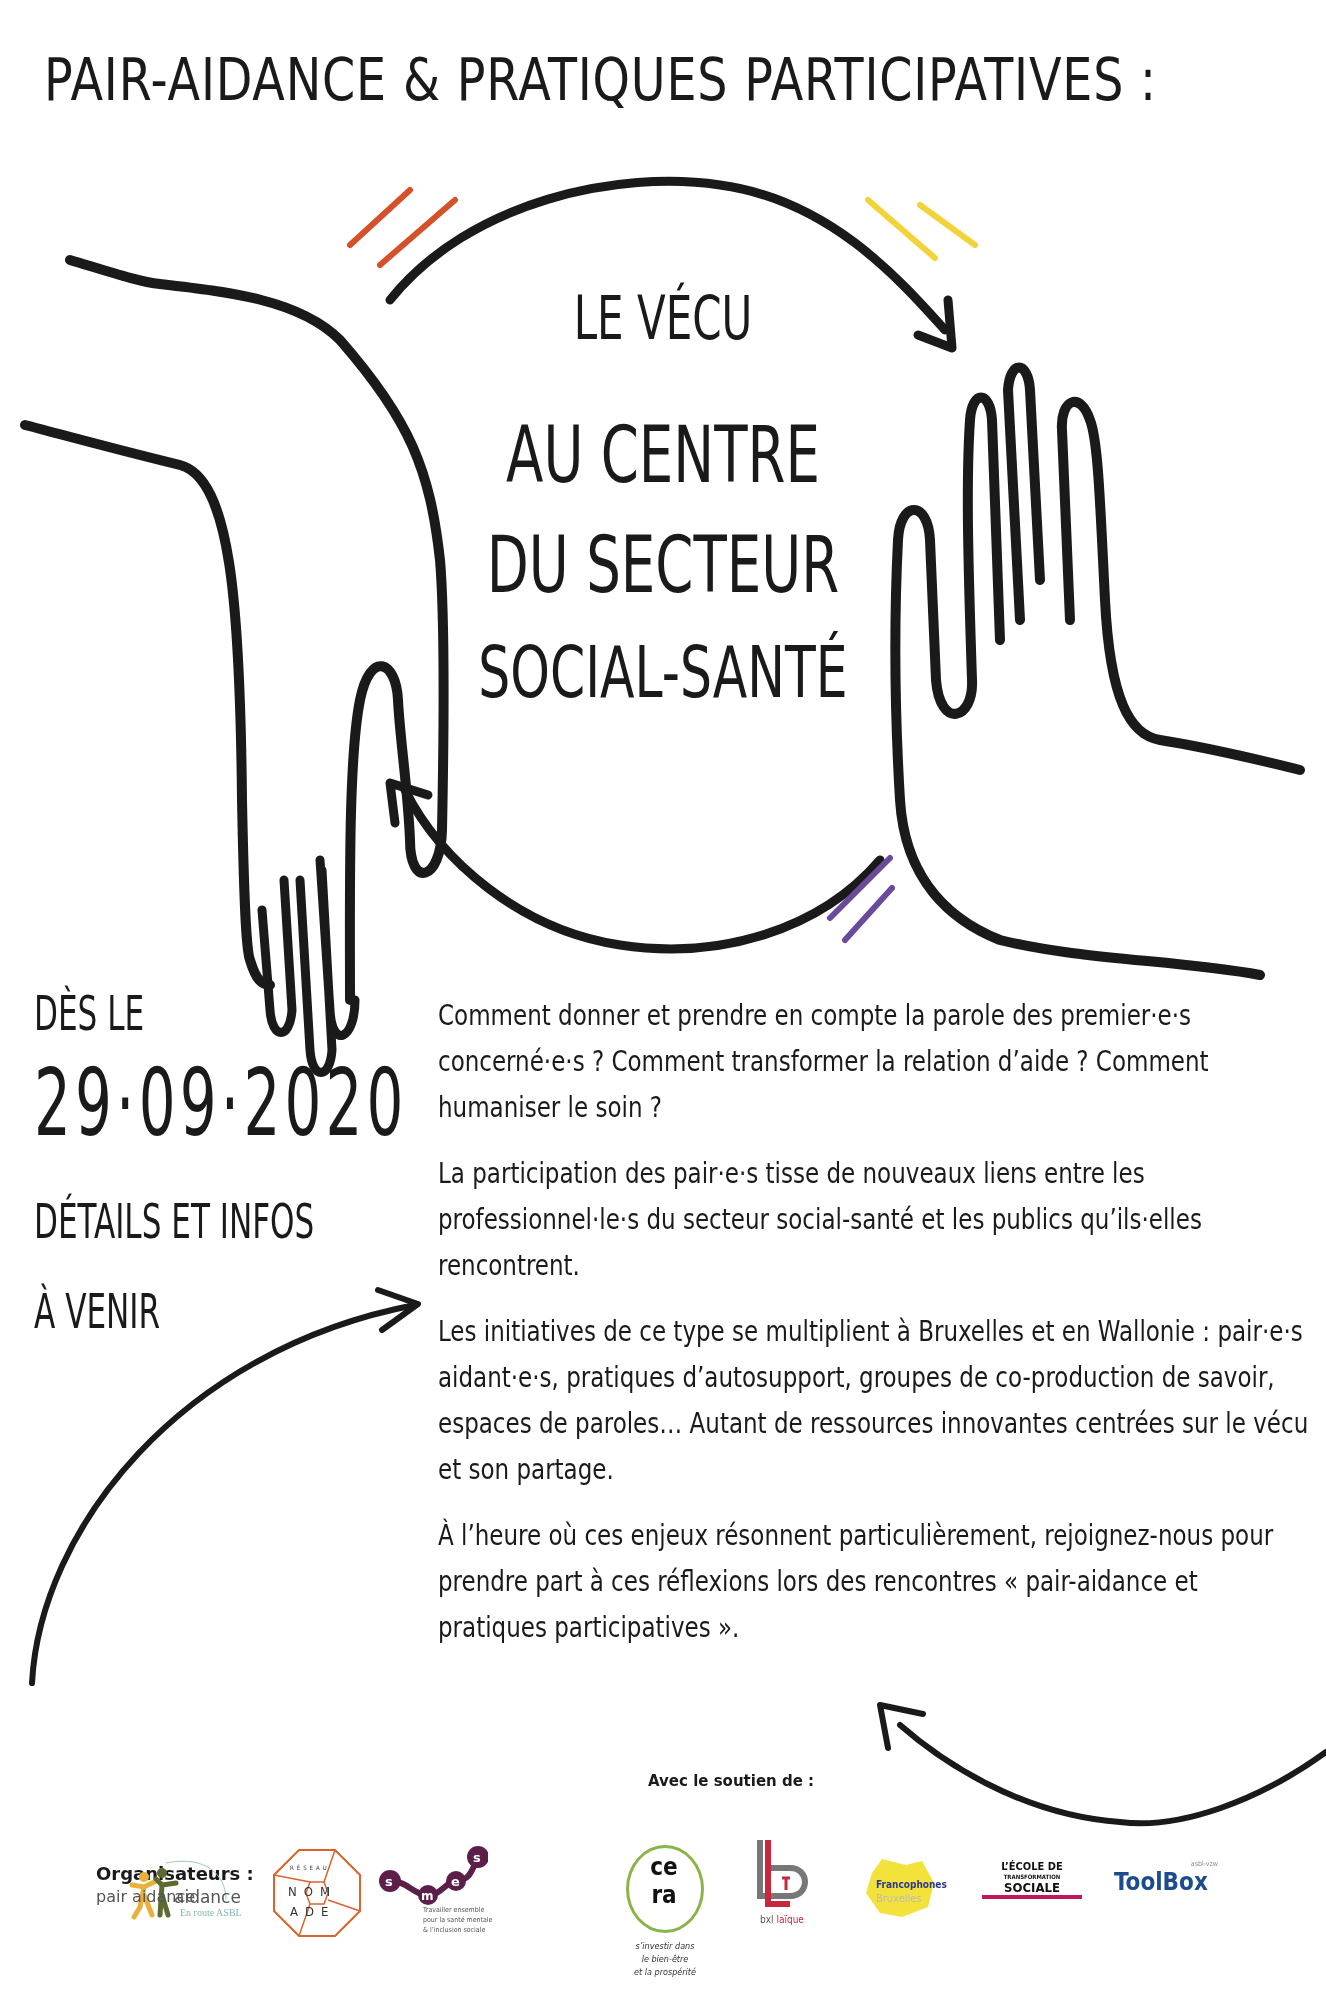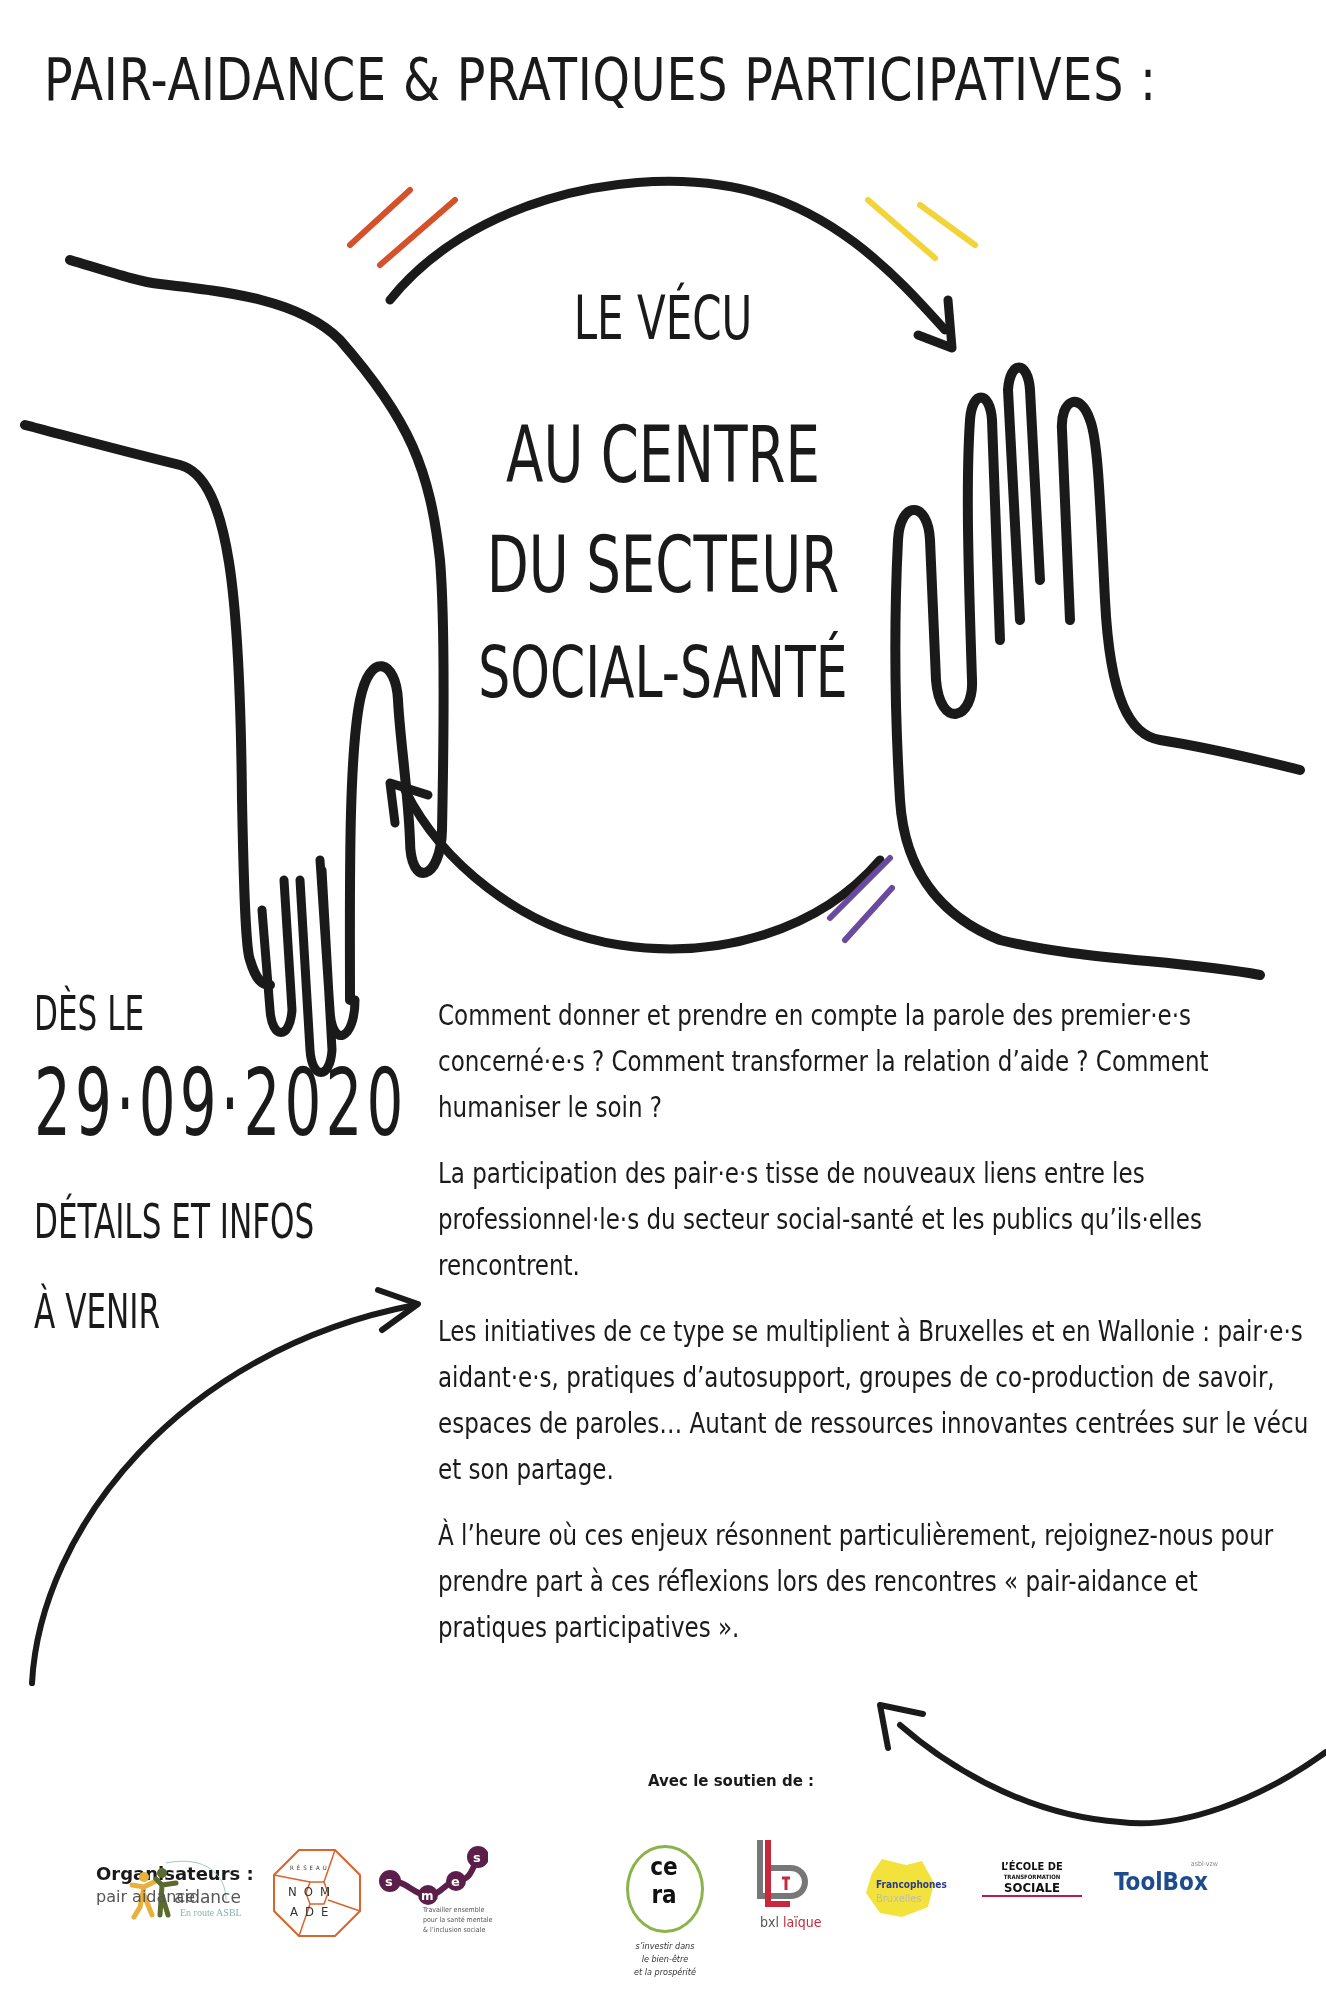--- a/index.html
+++ b/index.html
@@ -141,35 +141,35 @@
     <div>et la prospérité</div>
   </div>
 </div>
 
 <div class="logo" style="left:750px;top:1838px;width:70px;height:95px;">
   <svg width="70" height="75" viewBox="0 0 70 75">
     <path d="M10 2 L10 58 L40 58 C 60 58, 60 30, 40 30 L18 30" stroke="#777" stroke-width="6" fill="none"></path>
     <path d="M18 2 L18 66 L40 66" stroke="#c7283e" stroke-width="6" fill="none"></path>
     <path d="M36 40 L36 52 M32 40 L40 40" stroke="#c7283e" stroke-width="3"></path>
   </svg>
-  <div style="position:absolute;left:10px;top:76px;font-size:14px;color:#555;white-space:nowrap;">
+  <div style="position:absolute;left:10px;top:76px;font-size:10px;color:#555;white-space:nowrap;">
     <span>bxl</span> <span style="color:#c7283e;">laïque</span>
   </div>
 </div>
 
 <div class="logo" style="left:862px;top:1855px;width:100px;height:70px;">
   <svg width="80" height="66" viewBox="0 0 80 66">
       <path d="M20 4 L44 10 L60 6 L72 28 L66 52 L40 62 L18 58 L4 38 L10 18 Z" fill="#f4e23c"></path>
     </svg>
   <div style="position:absolute;left:14px;top:24px;font-size:10px;color:#2a3a8c;font-weight:bold;">Francophones</div>
   <div style="position:absolute;left:14px;top:37px;font-size:11px;color:#bbb;">Bruxelles</div>
 </div>
 
 <div class="logo" style="left:982px;top:1860px;width:100px;height:60px;text-align:center;">
   <div style="font-size:11px;font-weight:bold;color:#111;">L’ÉCOLE DE</div>
   <div style="font-size:6px;font-weight:bold;color:#111;">TRANSFORMATION</div>
-  <div style="font-size:13px;font-weight:bold;color:#111;border-bottom:2px solid #be185d;">SOCIALE</div>
+  <div style="font-size:13px;font-weight:bold;color:#111;border-bottom:4px solid #be185d;">SOCIALE</div>
 </div>
 
 <div class="logo" style="left:1114px;top:1860px;width:110px;height:40px;">
   <div style="font-size:7px;color:#888;text-align:right;width:104px;">asbl-vzw</div>
   <div style="font-size:24px;font-weight:bold;color:#1d4c8e;">ToolBox</div>
 </div>
 
 </body></html>

